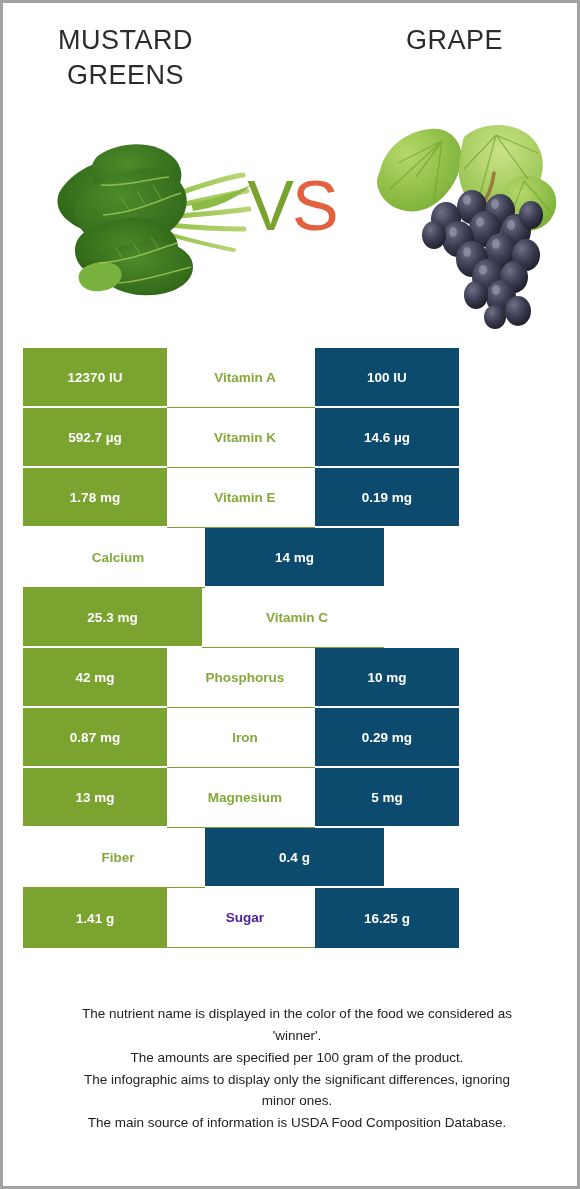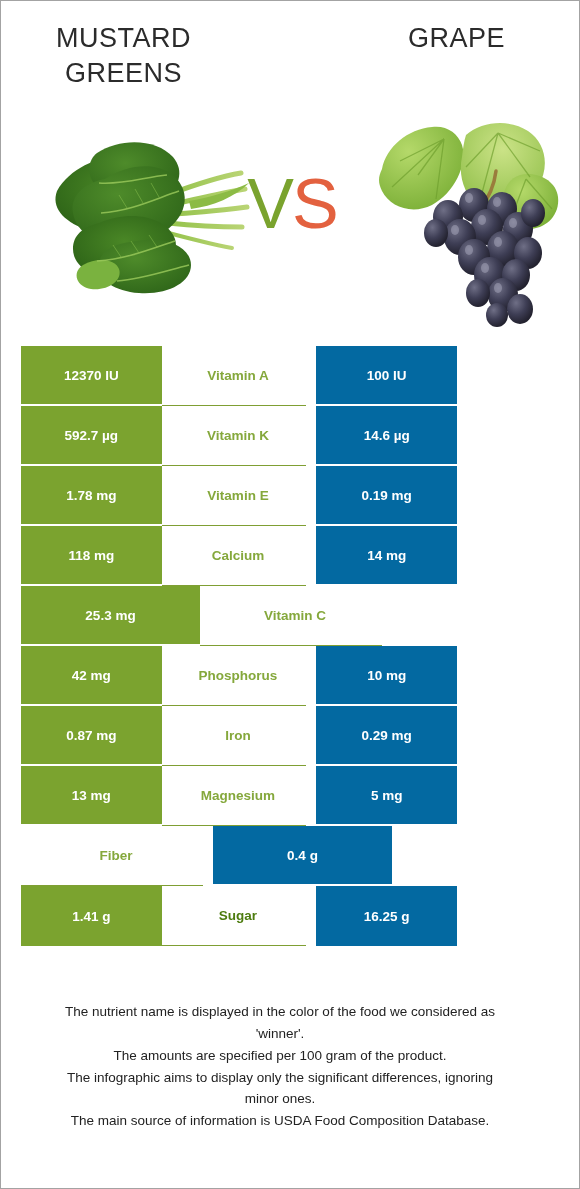--- a/index.html
+++ b/index.html
@@ -8,21 +8,21 @@
     background: #ffffff;
   }
   body {
     font-family: "Liberation Sans", sans-serif;
   }
   #page {
     position: relative;
     width: 580px;
     height: 1189px;
     background: #ffffff;
-    border: 1px solid #a3a3a3;
+    border: 3px solid #a3a3a3;
     box-sizing: border-box;
     overflow: hidden;
   }
 
   
   .header {
     position: relative;
     height: 330px;
   }
   .title {
@@ -93,33 +93,32 @@
   .cell-mid {
     width: 182px;
     background: #ffffff;
     color: #85a83c;
     border-bottom: 1px solid #7f9f33;
     font-weight: 600;
     padding-left: 8px;
   }
   .cell-right {
     width: 179px;
-    background: #0369a1;
+    background: #0c4a6e;
     color: #ffffff;
     border-bottom: 2px solid #ffffff;
-    margin-left: 10px;
   }
   .row:last-child .cell-left,
   .row:last-child .cell-right { border-bottom: none; }
 
   
   .footer {
     position: absolute;
     top: 1000px;
-    left: 13px;
+    left: 28px;
     width: 532px;
     text-align: center;
     font-size: 13.5px;
     font-weight: 400;
     color: #222222;
     line-height: 1.62;
   }
   .footer div { margin: 0; }
 </style>
 </head>
@@ -260,21 +259,20 @@
         <div class="cell cell-left">592.7 µg</div>
         <div class="cell cell-mid" style="color: rgb(133, 168, 60);">Vitamin K</div>
         <div class="cell cell-right">14.6 µg</div>
       </div>
       <div class="row">
         <div class="cell cell-left">1.78 mg</div>
         <div class="cell cell-mid" style="color: rgb(133, 168, 60);">Vitamin E</div>
         <div class="cell cell-right">0.19 mg</div>
       </div>
       <div class="row">
-        <div class="cell cell-left">118 mg</div>
         <div class="cell cell-mid" style="color: rgb(133, 168, 60);">Calcium</div>
         <div class="cell cell-right">14 mg</div>
       </div>
       <div class="row">
         <div class="cell cell-left">25.3 mg</div>
         <div class="cell cell-mid" style="color: rgb(133, 168, 60);">Vitamin C</div>
       </div>
       <div class="row">
         <div class="cell cell-left">42 mg</div>
         <div class="cell cell-mid" style="color: rgb(133, 168, 60);">Phosphorus</div>
@@ -289,21 +287,21 @@
         <div class="cell cell-left">13 mg</div>
         <div class="cell cell-mid" style="color: rgb(133, 168, 60);">Magnesium</div>
         <div class="cell cell-right">5 mg</div>
       </div>
       <div class="row">
         <div class="cell cell-mid" style="color: rgb(133, 168, 60);">Fiber</div>
         <div class="cell cell-right">0.4 g</div>
       </div>
       <div class="row">
         <div class="cell cell-left">1.41 g</div>
-        <div class="cell cell-mid" style="color: #4d7c0f;">Sugar</div>
+        <div class="cell cell-mid" style="color: #4c1d95;">Sugar</div>
         <div class="cell cell-right">16.25 g</div>
       </div>
     </div>
 
   <div class="footer" id="footer-notes">
       <div>The nutrient name is displayed in the color of the food we considered as</div>
       <div>'winner'.</div>
       <div>The amounts are specified per 100 gram of the product.</div>
       <div>The infographic aims to display only the significant differences, ignoring</div>
       <div>minor ones.</div>

